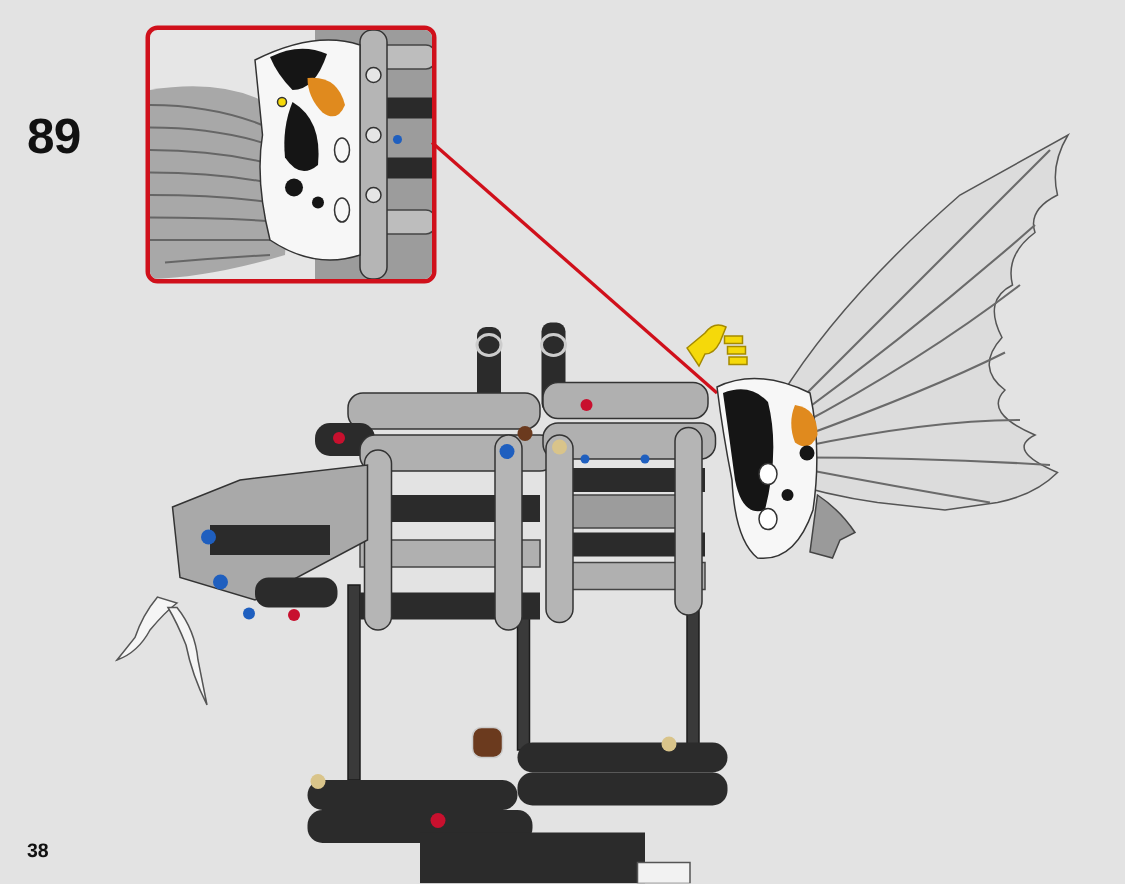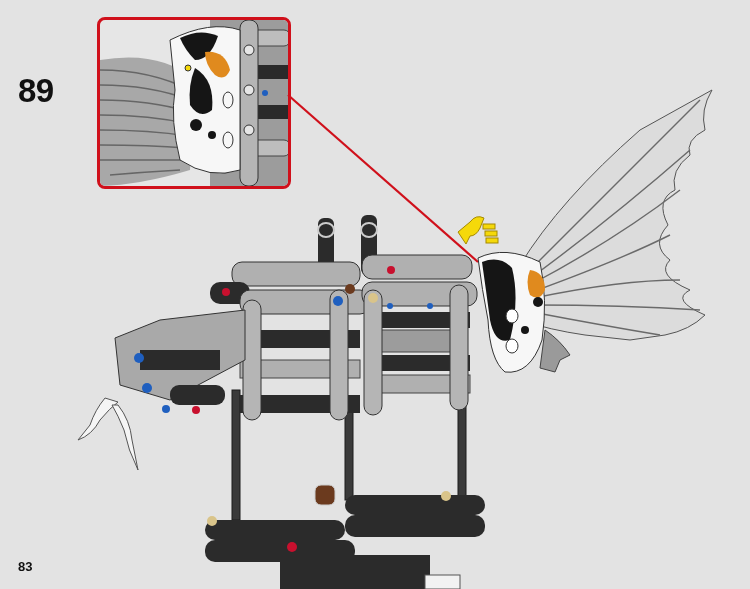--- a/index.html
+++ b/index.html
@@ -173,15 +173,15 @@
       <circle cx="292" cy="547" r="5" fill="#c8102e"></circle>
       <rect x="315" y="485" width="20" height="20" rx="6" fill="#6b3a1e" stroke="#ccc"></rect>
       <rect x="345" y="495" width="140" height="20" rx="10" fill="#2b2b2b"></rect>
       <rect x="345" y="515" width="140" height="22" rx="10" fill="#2b2b2b"></rect>
       <circle cx="446" cy="496" r="5" fill="#d9c48a"></circle>
       <rect x="280" y="555" width="150" height="34" fill="#2b2b2b"></rect>
       <rect x="425" y="575" width="35" height="14" fill="#f2f2f2" stroke="#555"></rect>
     </g>
   </svg>
 
-  <div class="page-number">83</div>
+  <div class="page-number">38</div>
 
 </div>
 
 </body></html>

